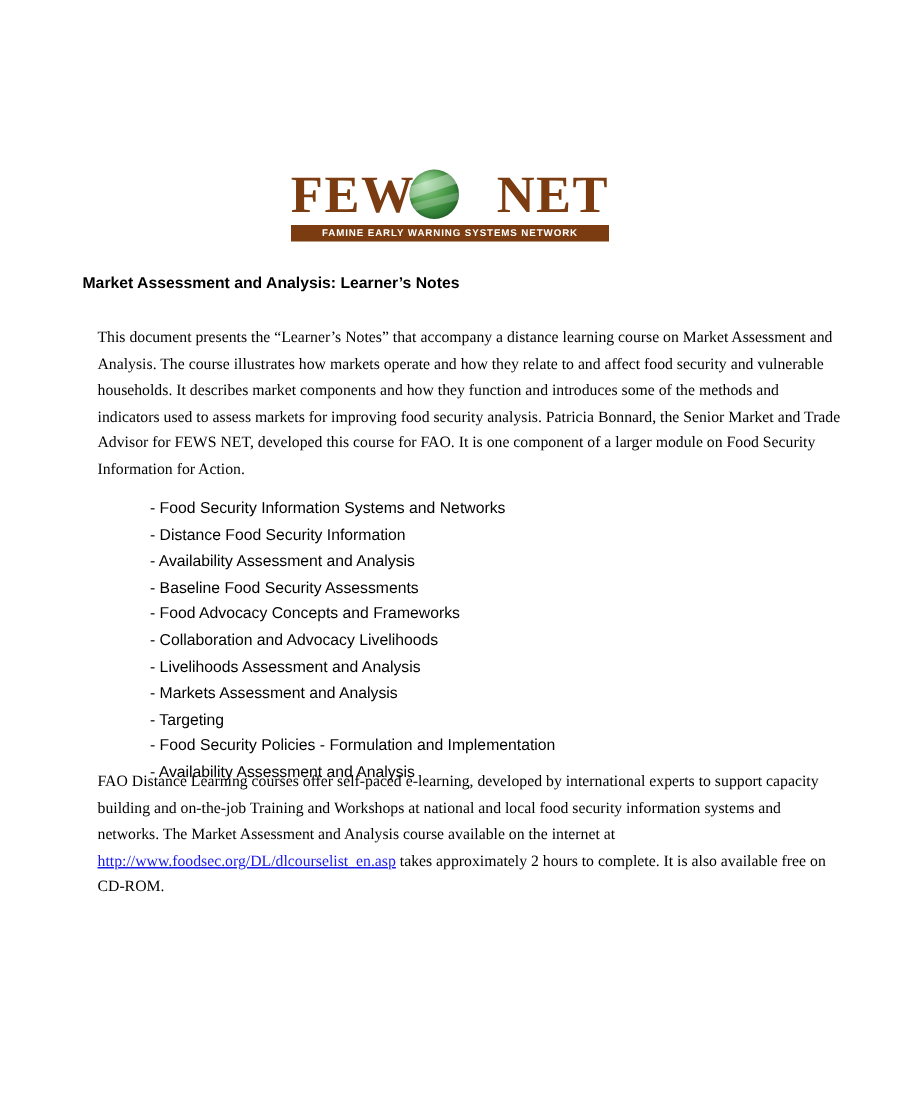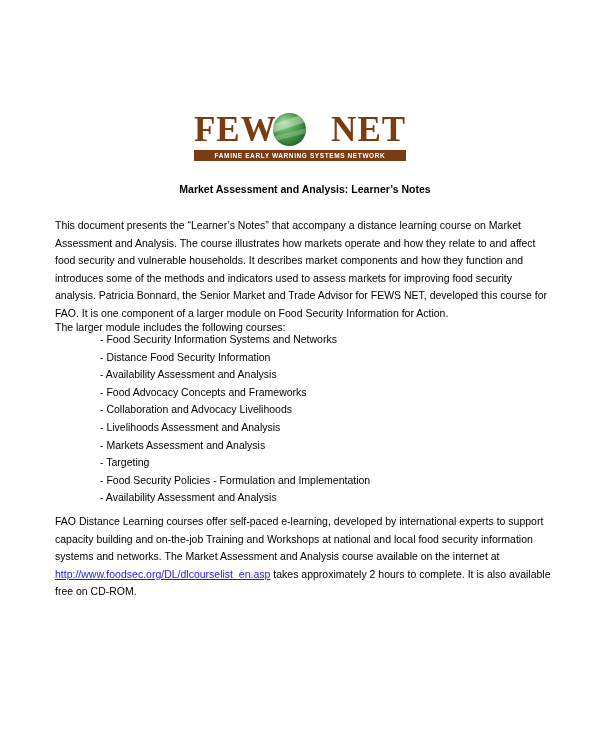--- a/index.html
+++ b/index.html
@@ -95,29 +95,29 @@
 
   
   .doc-title {
     position: absolute;
     top: 182px;
     left: 55px;
     width: 500px;
     font-size: 10.5px;
     font-weight: bold;
     line-height: 14px;
-    text-align: center;
   }
   .body-text {
     position: absolute;
-    left: 55px;
+    left: 65px;
     width: 497px;
     font-size: 10.5px;
     line-height: 17.6px;
     text-align: left;
+    font-family: Liberation Serif, serif;
   }
   #para1 { top: 217px; }
   #para2 { top: 319px; }
   .course-list {
     position: absolute;
     top: 331px;
     left: 100px;
     width: 440px;
     font-size: 10.5px;
     line-height: 17.6px;
@@ -144,26 +144,26 @@
         <span class="globe"></span>
       </div>
       <div class="logo-tagline">FAMINE EARLY WARNING SYSTEMS NETWORK</div>
     </div>
   </div>
 
   <div class="doc-title">Market Assessment and Analysis: Learner’s Notes</div>
 
   <div class="body-text" id="para1">This document presents the “Learner’s Notes” that accompany a distance learning course on Market Assessment and Analysis. The course illustrates how markets operate and how they relate to and affect food security and vulnerable households. It describes market components and how they function and introduces some of the methods and indicators used to assess markets for improving food security analysis. Patricia Bonnard, the Senior Market and Trade Advisor for FEWS NET, developed this course for FAO. It is one component of a larger module on Food Security Information for Action.</div>
 
-  <div class="body-text" id="para2">The larger module includes the following courses:</div>
 
   <div class="course-list">
     <div class="item">- Food Security Information Systems and Networks</div>
     <div class="item">- Distance Food Security Information</div>
     <div class="item">- Availability Assessment and Analysis</div>
+    <div class="item">- Baseline Food Security Assessments</div>
     <div class="item">- Food Advocacy Concepts and Frameworks</div>
     <div class="item">- Collaboration and Advocacy Livelihoods</div>
     <div class="item">- Livelihoods Assessment and Analysis</div>
     <div class="item">- Markets Assessment and Analysis</div>
     <div class="item">- Targeting</div>
     <div class="item">- Food Security Policies - Formulation and Implementation</div>
     <div class="item">- Availability Assessment and Analysis</div>
   </div>
 
   <div class="body-text" id="para3"><span>FAO Distance Learning courses offer self-paced e-learning, developed by international experts to support capacity building and on-the-job Training and Workshops at national and local food security information systems and networks. The Market Assessment and Analysis course available on the internet at </span><a class="doc-link" href="#">http://www.foodsec.org/DL/dlcourselist_en.asp</a><span> takes approximately 2 hours to complete. It is also available free on CD-ROM.</span></div>

